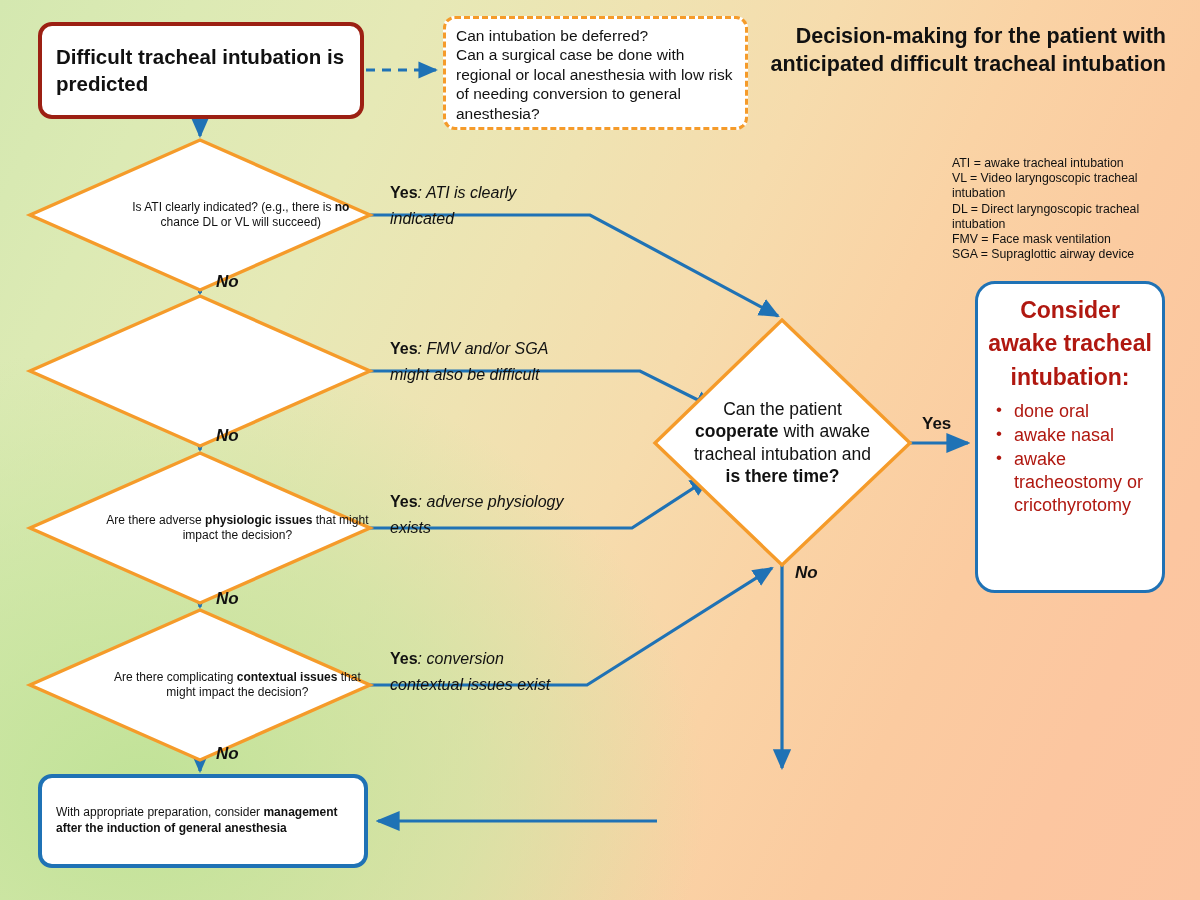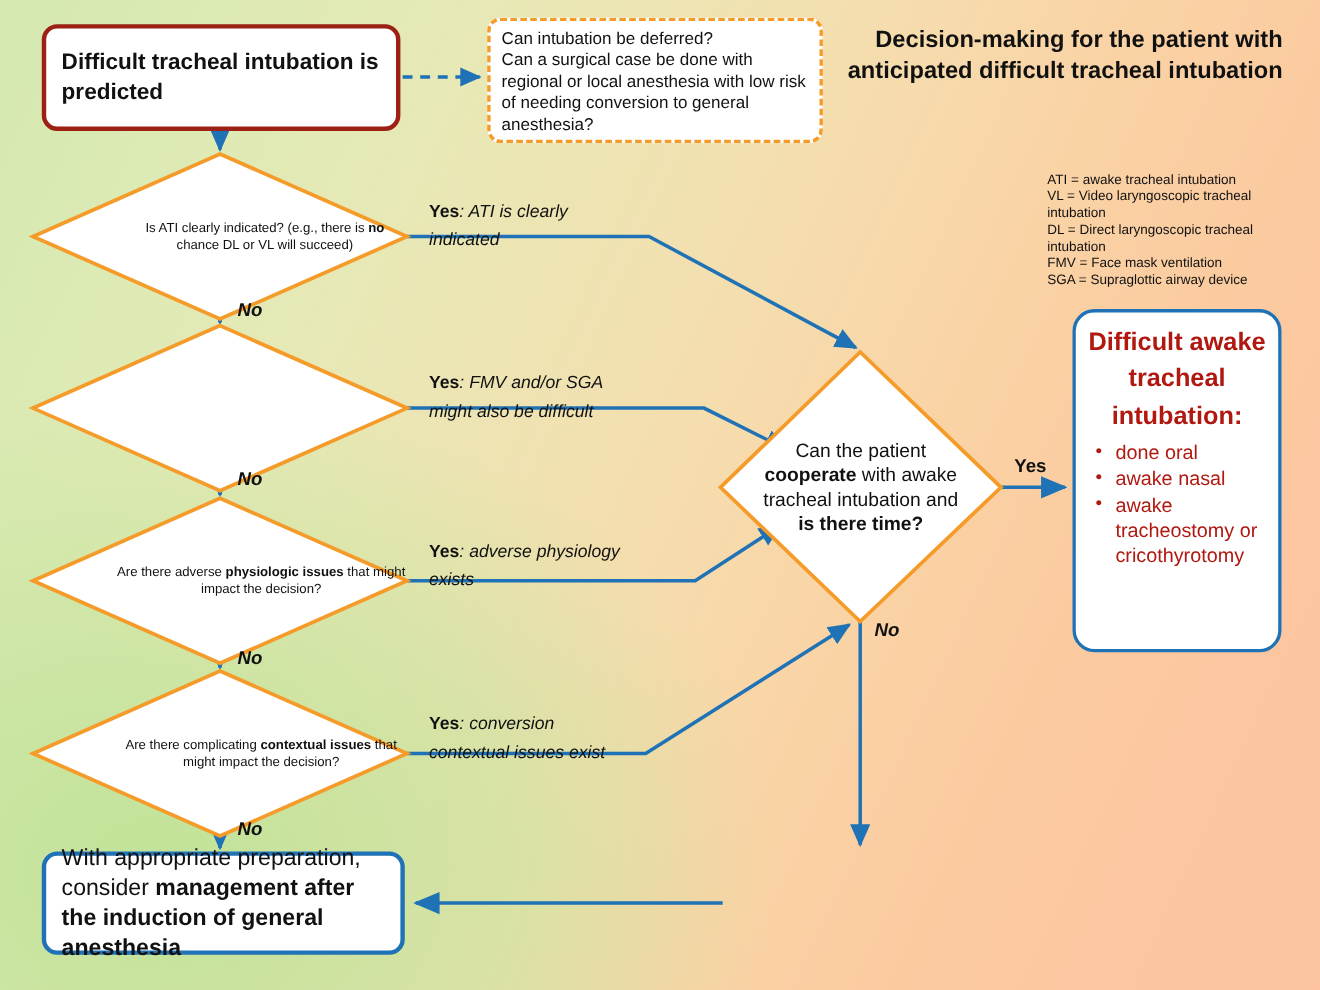--- a/index.html
+++ b/index.html
@@ -51,21 +51,21 @@
   #start-box {
     left: 38px; top: 22px; width: 326px; height: 97px;
     border: 4px solid #9c2013;
   }
   #start-box .txt { font-size: 20.5px; font-weight: bold; color: #111; }
 
   #mgmt-box {
     left: 38px; top: 774px; width: 330px; height: 94px;
     border: 4px solid #1f72b5;
   }
-  #mgmt-box .txt { font-size: 21px; color: #111; }
+  #mgmt-box .txt { font-size: 12px; color: #111; }
 
   #emergency-box {
     left: 660px; top: 774px; width: 246px; height: 94px;
     border: 4px solid #1f72b5;
     justify-content: center;
   }
   #emergency-box .txt { font-size: 17px; color: #111; text-align: center; }
 
   #consider-box {
     left: 975px; top: 281px; width: 190px; height: 312px;
@@ -286,21 +286,21 @@
     <div class="dtext">
         <span class="inner">
       <span>Can the patient </span><b>cooperate</b><span> with awake tracheal intubation and </span><b>is there time?</b>
     </span>
       </div>
   </div>
   <div class="yeslabel-plain" style="left:922px; top:414px;">Yes</div>
   <div class="nolabel-plain" style="left:795px; top:563px;">No</div>
 
   <div class="node" id="consider-box">
-    <div class="hdr">Difficult awake tracheal intubation:</div>
+    <div class="hdr">Consider awake tracheal intubation:</div>
     <ul>
       <li>done oral</li>
       <li>awake nasal</li>
       <li>awake tracheostomy or cricothyrotomy</li>
     </ul>
   </div>
 
   <div class="node rbox" id="mgmt-box">
     <div class="txt">
       <span>With appropriate preparation, consider </span><b>management after the induction of general anesthesia</b>

